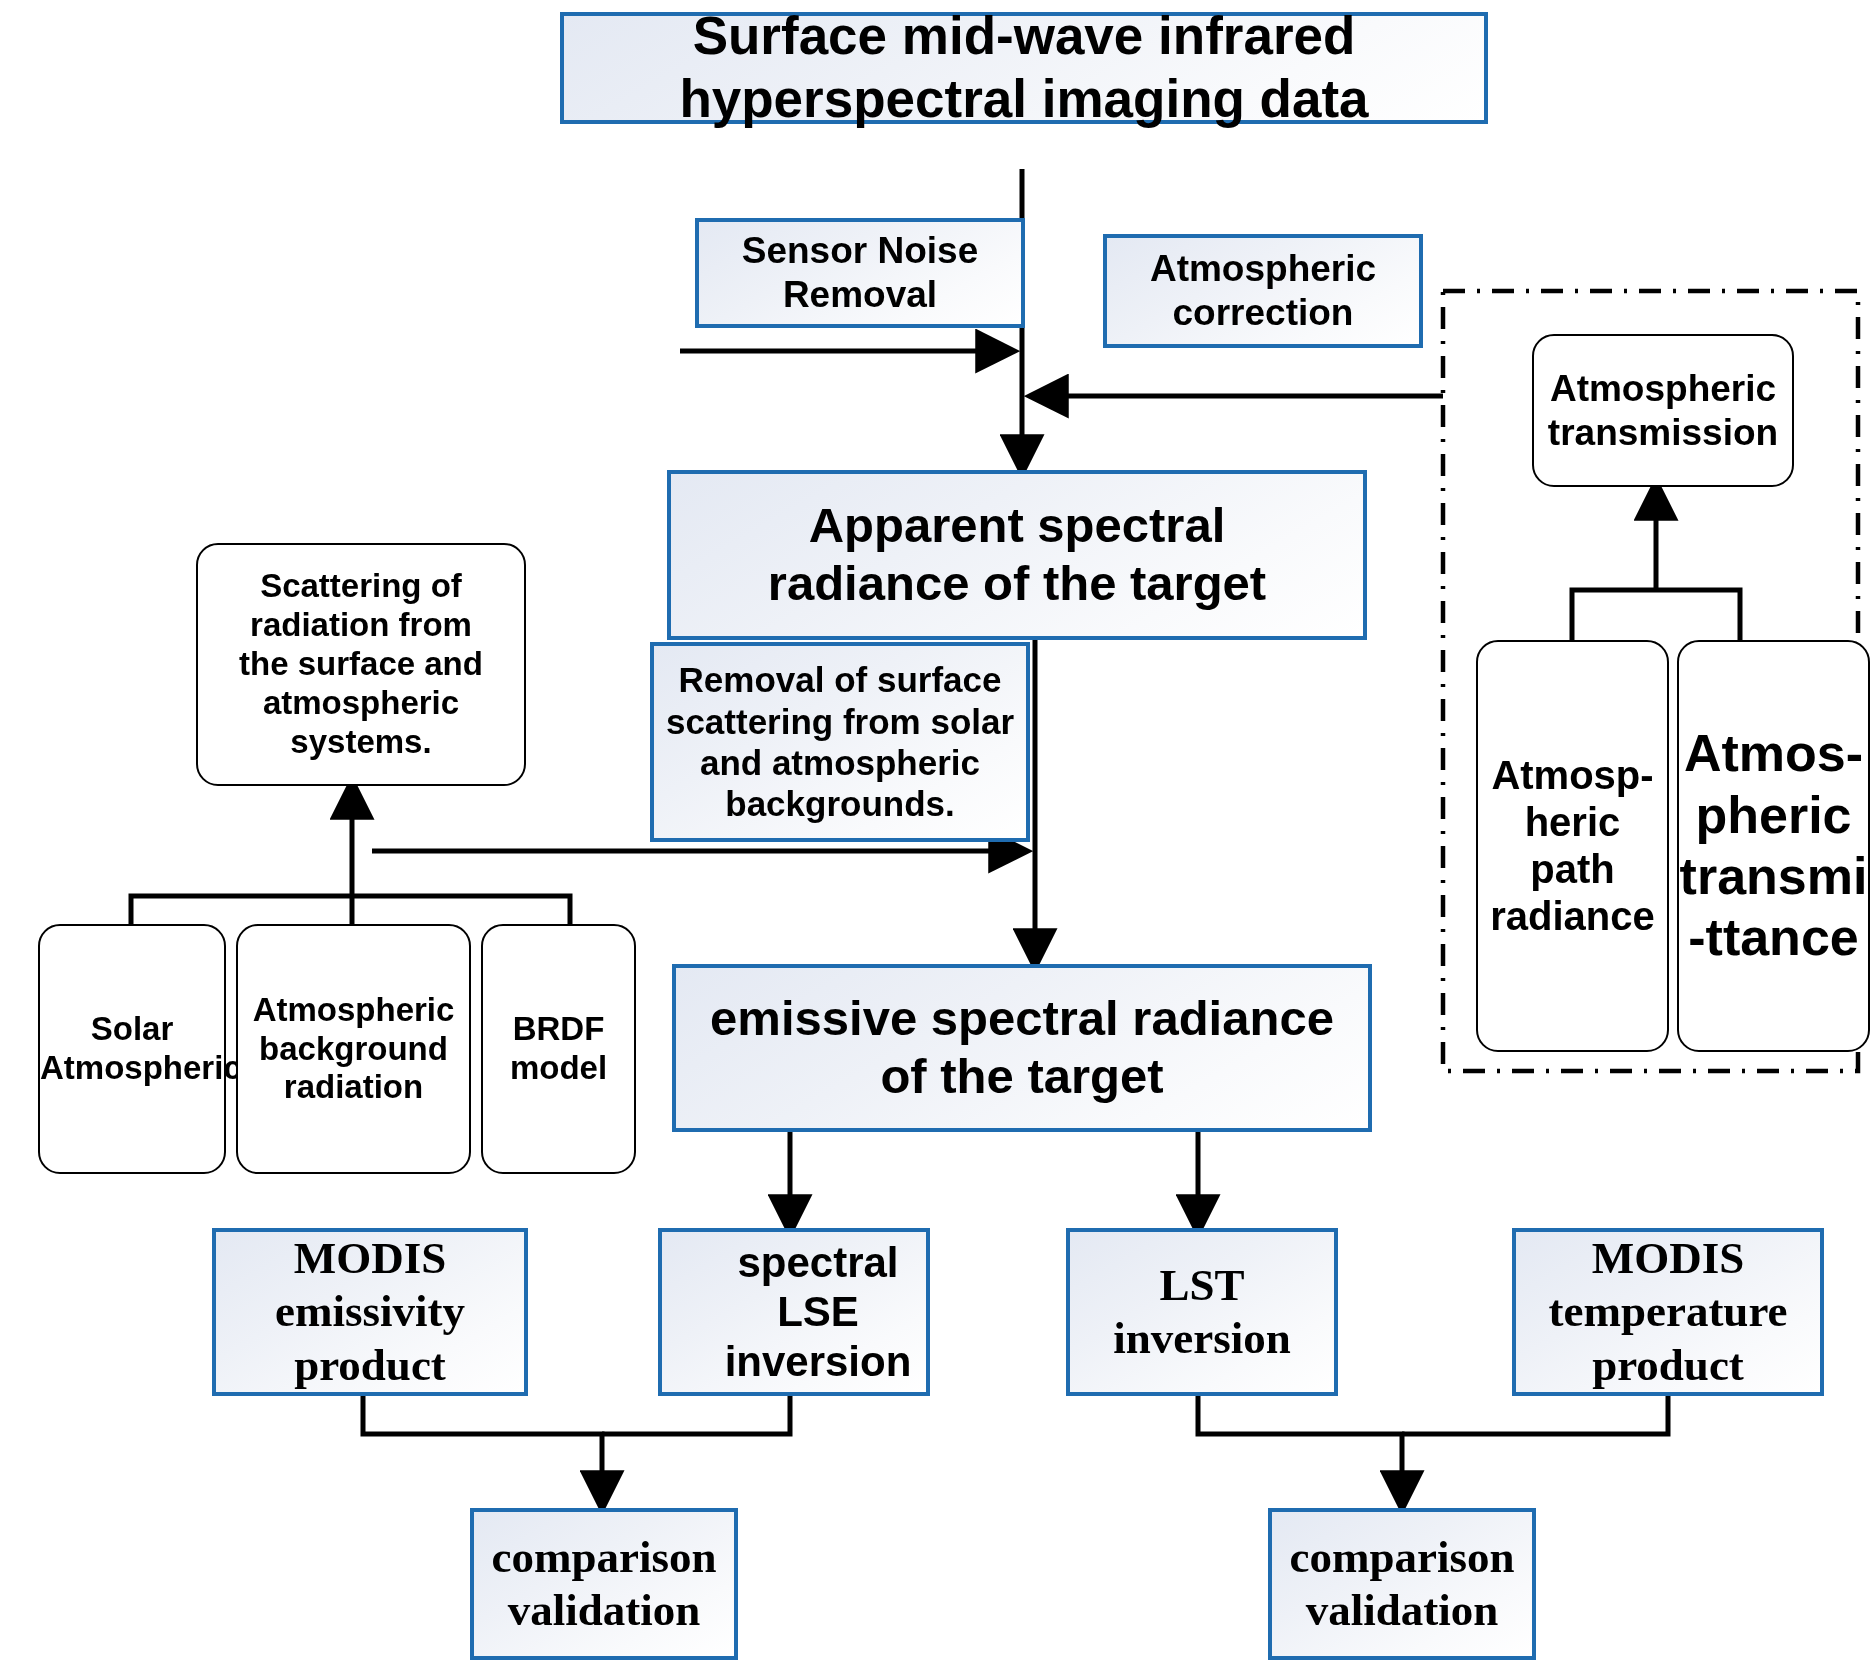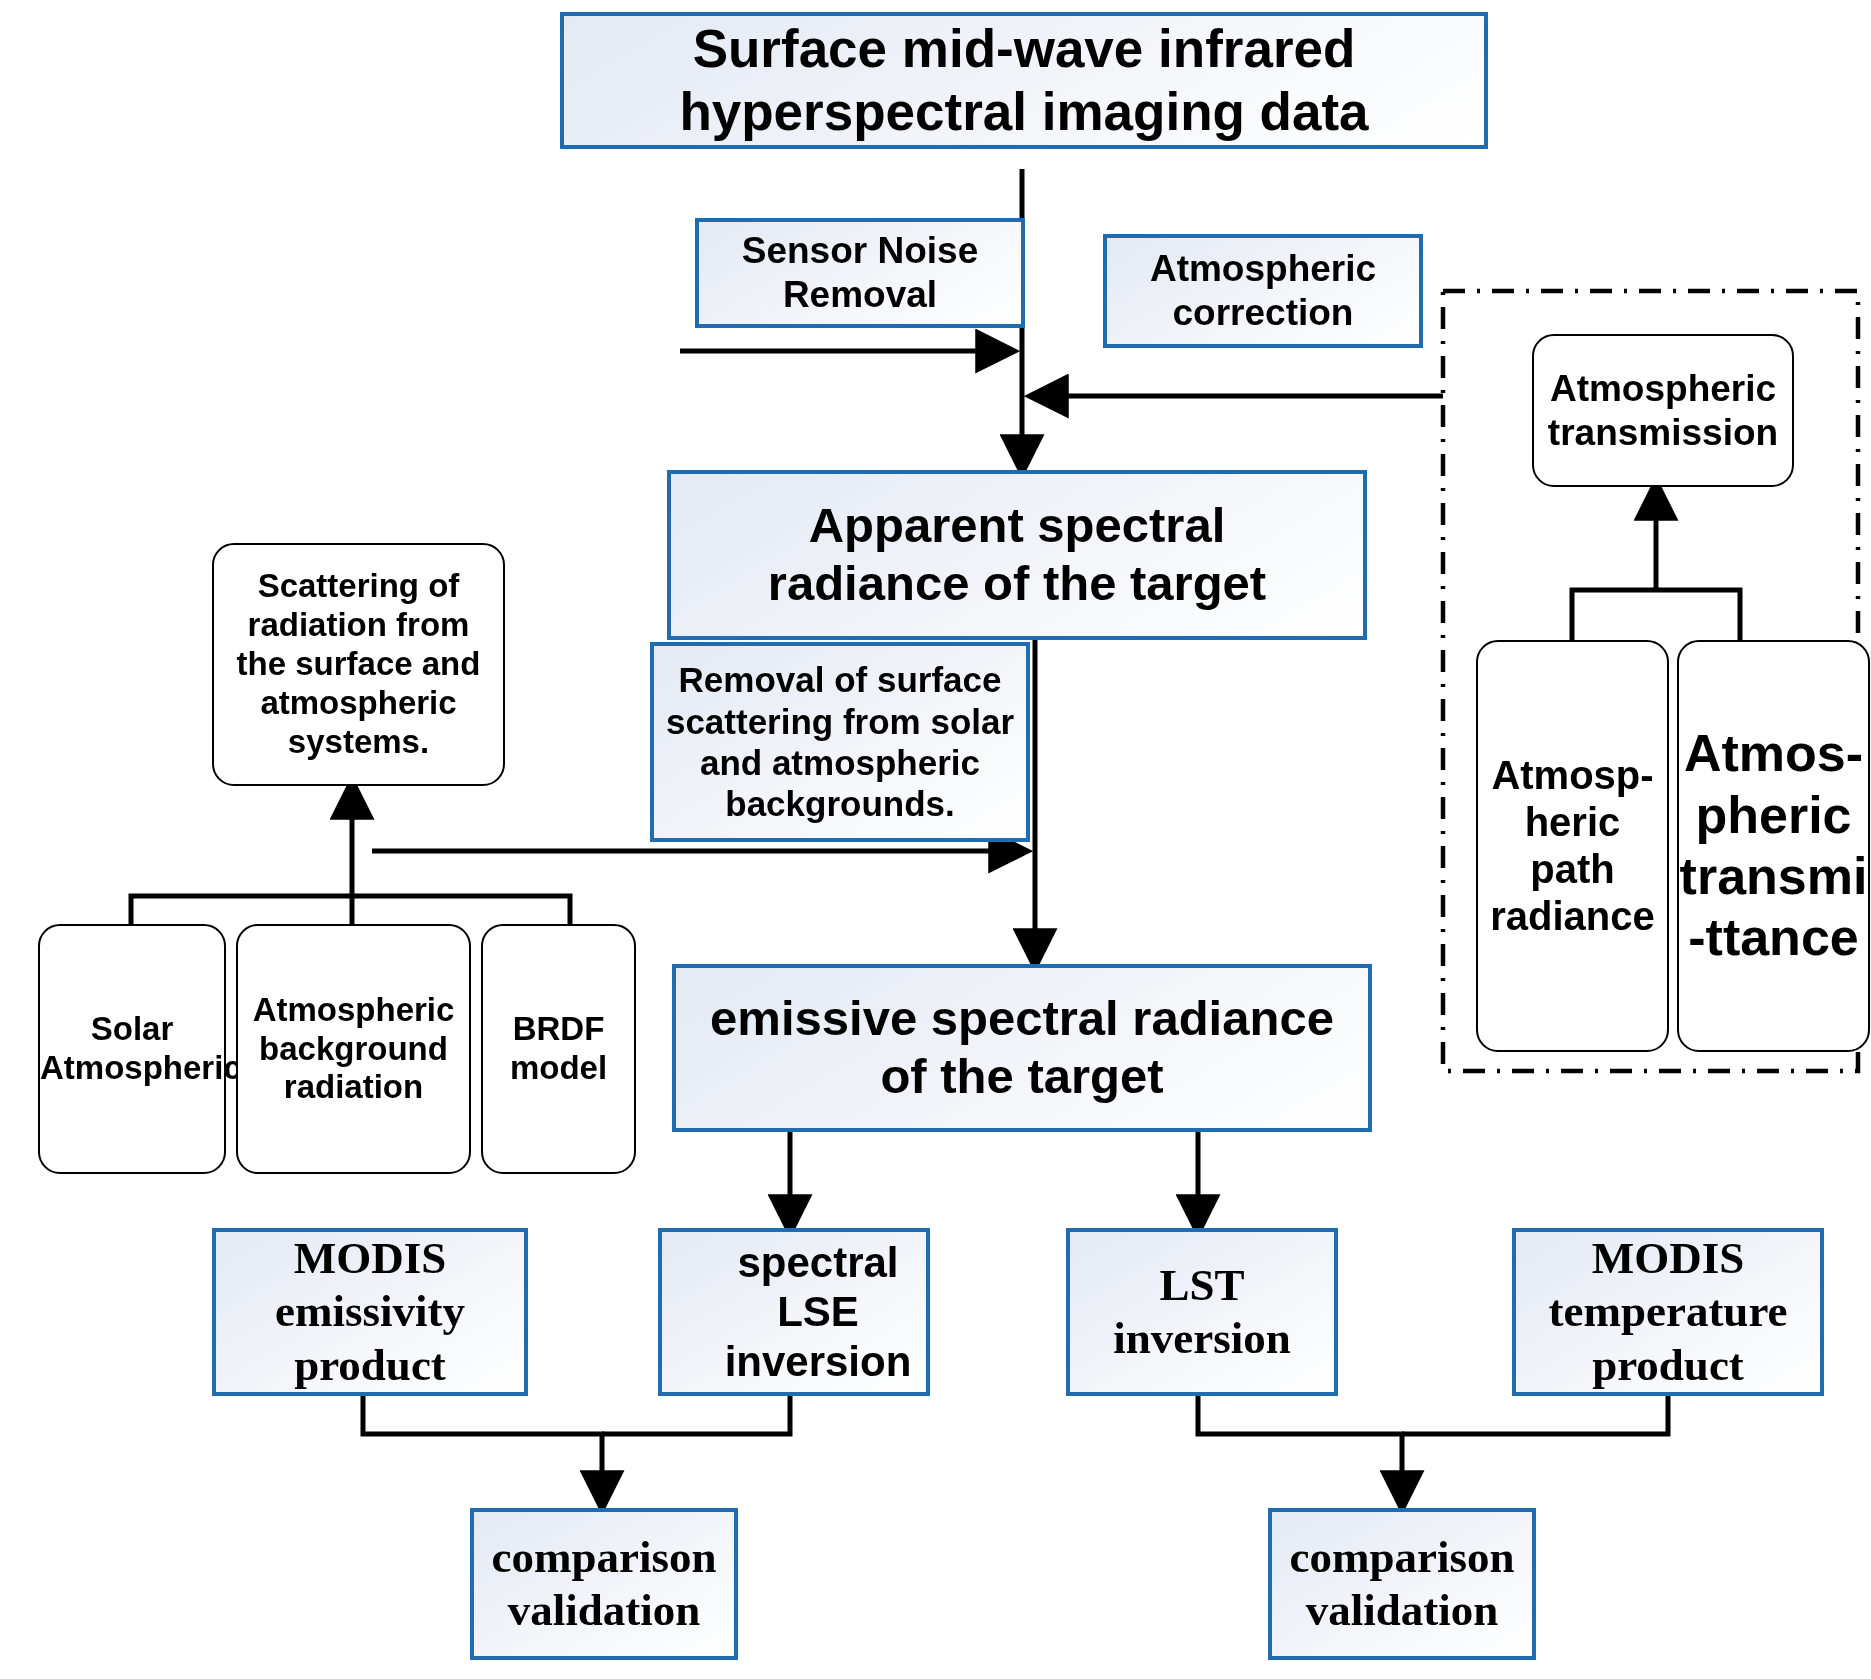--- a/index.html
+++ b/index.html
@@ -104,21 +104,21 @@
 
     <line x1="1198" y1="1130" x2="1198" y2="1228" stroke="#000000" stroke-width="5" marker-end="url(#arrow)"></line>
 
     <path d="M 363 1396 L 363 1434 L 602 1434 L 602 1504" fill="none" stroke="#000000" stroke-width="5" marker-end="url(#arrow)"></path>
     <path d="M 790 1396 L 790 1434 L 602 1434" fill="none" stroke="#000000" stroke-width="5"></path>
 
     <path d="M 1198 1396 L 1198 1434 L 1402 1434 L 1402 1504" fill="none" stroke="#000000" stroke-width="5" marker-end="url(#arrow)"></path>
     <path d="M 1668 1396 L 1668 1434 L 1402 1434" fill="none" stroke="#000000" stroke-width="5"></path>
   </svg>
 
-  <div class="node blue-box sans" style="left:560px; top:12px; width:928px; height:137px; font-size:53px;">
+  <div class="node blue-box sans" style="left:560px; top:12px; width:928px; height:112px; font-size:53px;">
     <span class="lbl">Surface mid-wave infrared
 hyperspectral imaging data</span>
   </div>
 
   <div class="node blue-box sans" style="left:695px; top:218px; width:330px; height:110px; font-size:37px;">
     <span class="lbl">Sensor Noise
 Removal</span>
   </div>
 
 
@@ -151,21 +151,21 @@
 radiance of the target</span>
   </div>
 
   <div class="node blue-box sans" style="left:650px; top:642px; width:380px; height:200px; font-size:35px;">
     <span class="lbl">Removal of surface
 scattering from solar
 and atmospheric
 backgrounds.</span>
   </div>
 
-  <div class="node round-box sans" style="left:196px; top:543px; width:293px; height:243px; font-size:33px;margin-left:16px;">
+  <div class="node round-box sans" style="left:196px; top:543px; width:330px; height:243px; font-size:33px;">
     <span class="lbl">Scattering of
 radiation from
 the surface and
 atmospheric
 systems.</span>
   </div>
 
   <div class="node round-box sans" style="left:38px; top:924px; width:188px; height:250px; font-size:33px;">
     <span class="lbl">Solar
 Atmospheric</span>

